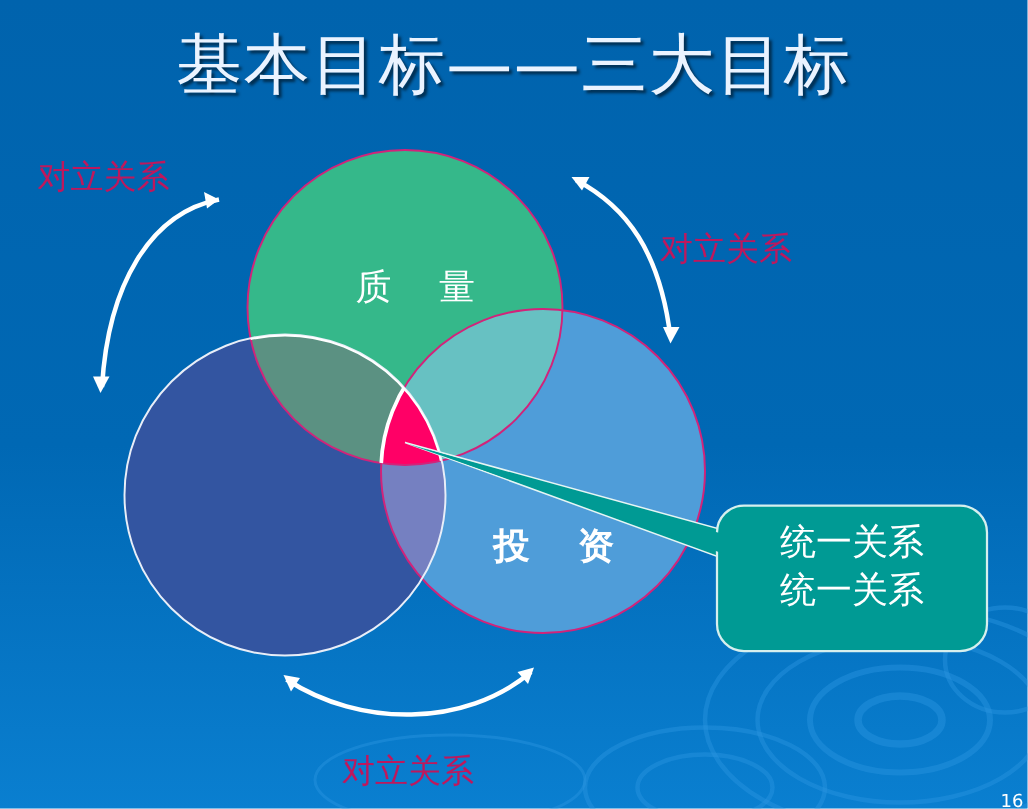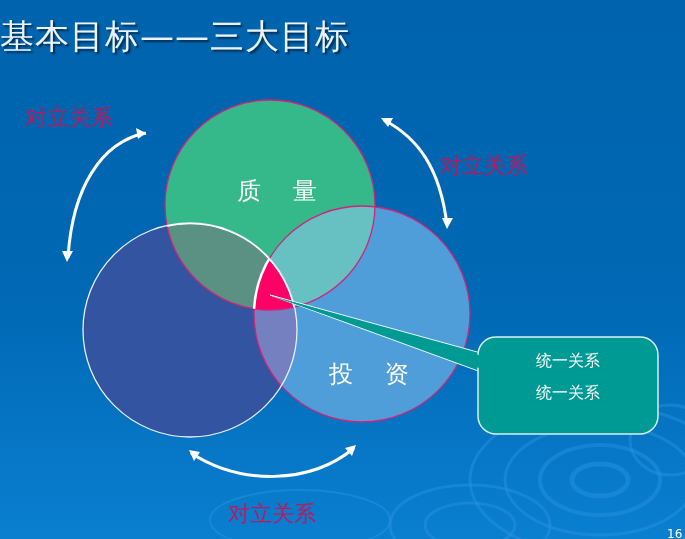--- a/index.html
+++ b/index.html
@@ -1,27 +1,27 @@
 <!DOCTYPE html>
 <html><head>
 <meta charset="utf-8">
 <style>
   html, body { margin:0; padding:0; }
   body { width:685px; height:539px; overflow:hidden; position:relative;
          font-family: "DejaVu Sans", "Liberation Sans", sans-serif;
          background: linear-gradient(180deg, #0063ad 0%, #0068b4 55%, #0a7fd0 100%); }
   .slide { position:absolute; left:0; top:0; width:685px; height:539px; }
   svg.bg { position:absolute; left:0; top:0; }
-  .title { position:absolute; left:0; top:14px; width:685px; text-align:left;
-           color:#eaf3ff; font-size:34px; letter-spacing:1px;
+  .title { position:absolute; left:0; top:14px; width:685px; text-align:center;
+           color:#eaf3ff; font-size:44px; letter-spacing:1px;
            text-shadow: 2px 2px 2px rgba(0,0,0,0.55); white-space:nowrap; }
   .lbl { position:absolute; color:#be185d; font-size:22px; white-space:nowrap; }
   .circ-lbl { position:absolute; color:#ffffff; font-size:24px; white-space:nowrap; letter-spacing:12px; }
   .callout-text { position:absolute; left:478px; top:345px; width:180px; text-align:center;
-                  color:#ffffff; font-size:16px; line-height:32px; }
+                  color:#ffffff; font-size:24px; line-height:32px; }
   .page-num { position:absolute; left:667px; top:527px; color:#ffffff; font-size:12px; }
 </style>
 </head>
 <body>
 
 <div class="slide">
 
   <svg class="bg" width="685" height="539" viewBox="0 0 685 539">
     <defs>
       <clipPath id="cQ">
@@ -100,21 +100,21 @@
     <polygon points="356,445 352,456 345,448" fill="#fff"></polygon>
   </svg>
 
   <div class="title">基本目标——三大目标</div>
 
   <div class="lbl" style="left:25px; top:103px;">对立关系</div>
   <div class="lbl" style="left:440px; top:151px;">对立关系</div>
   <div class="lbl" style="left:228px; top:499px;">对立关系</div>
 
   <div class="circ-lbl" style="left:237px; top:138px;margin-top:37px;">质 量</div>
-  <div class="circ-lbl" style="left:329px; top:358px;">投 资</div>
+  <div class="circ-lbl" style="left:329px; top:348px;font-weight:bold;">投 资</div>
 
   <div class="callout-text">
     <div>统一关系</div>
     <div>统一关系</div>
   </div>
 
   <div class="page-num">16</div>
 </div>
 
 </body></html>

